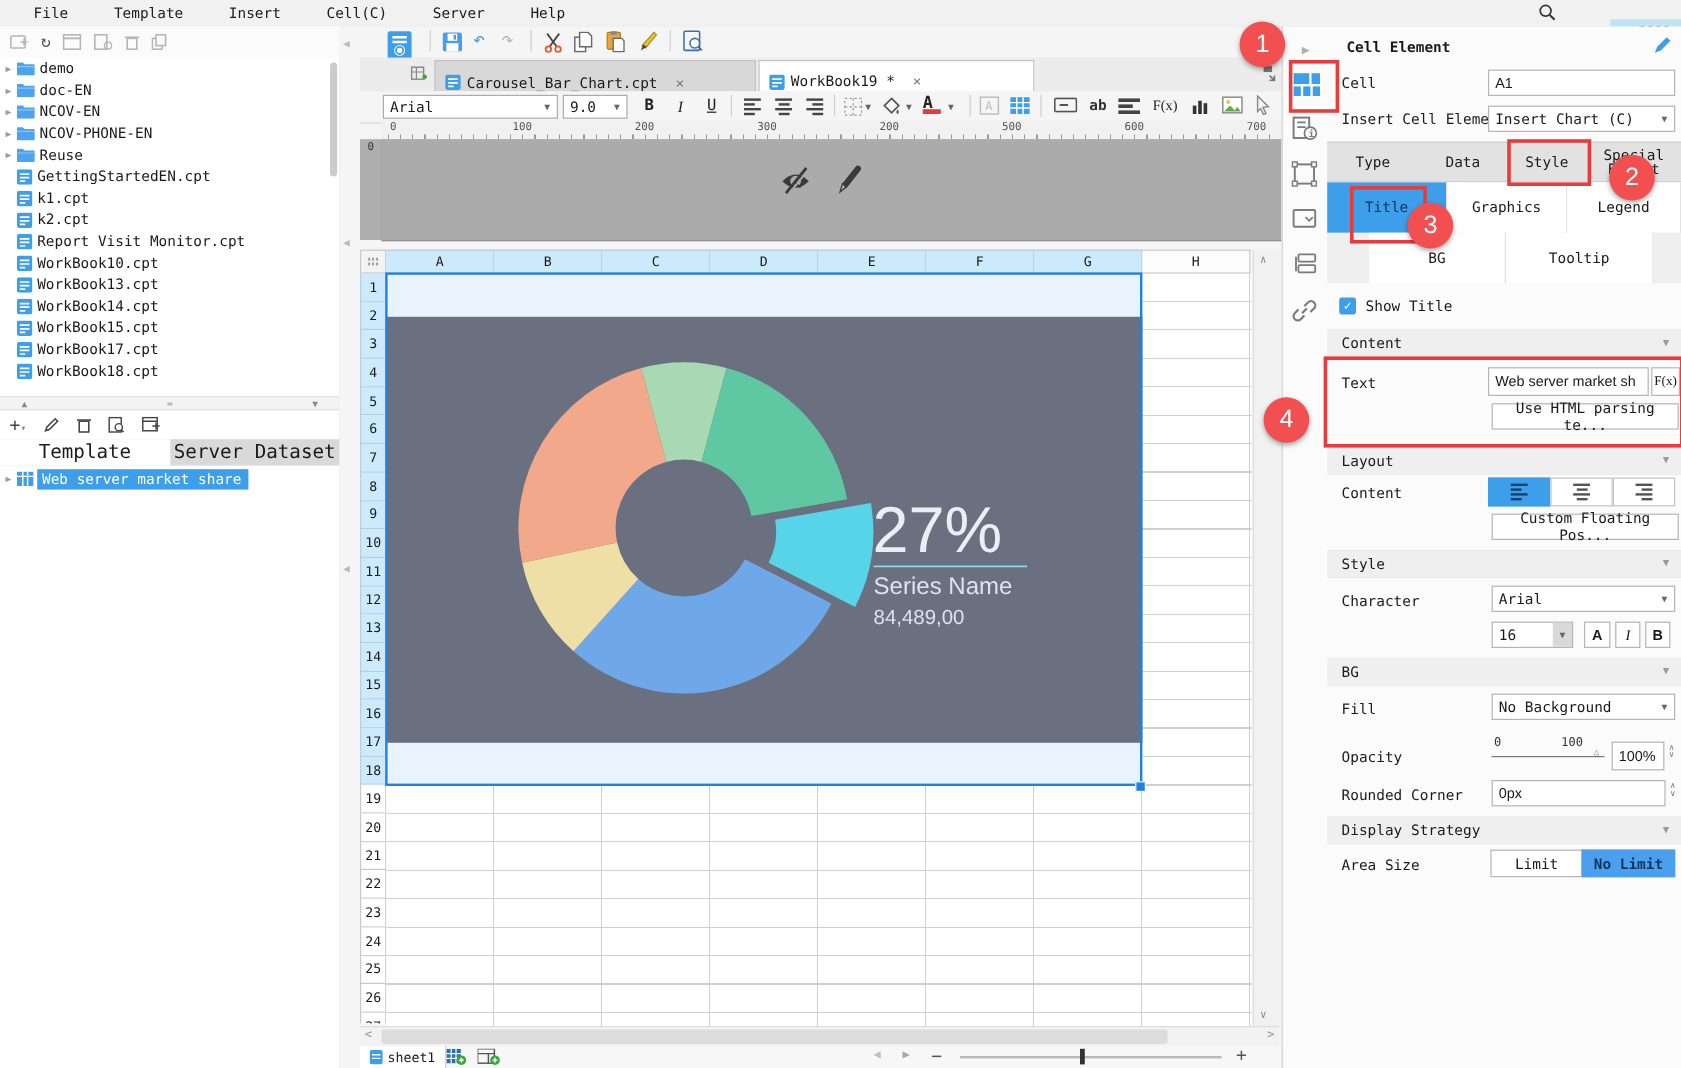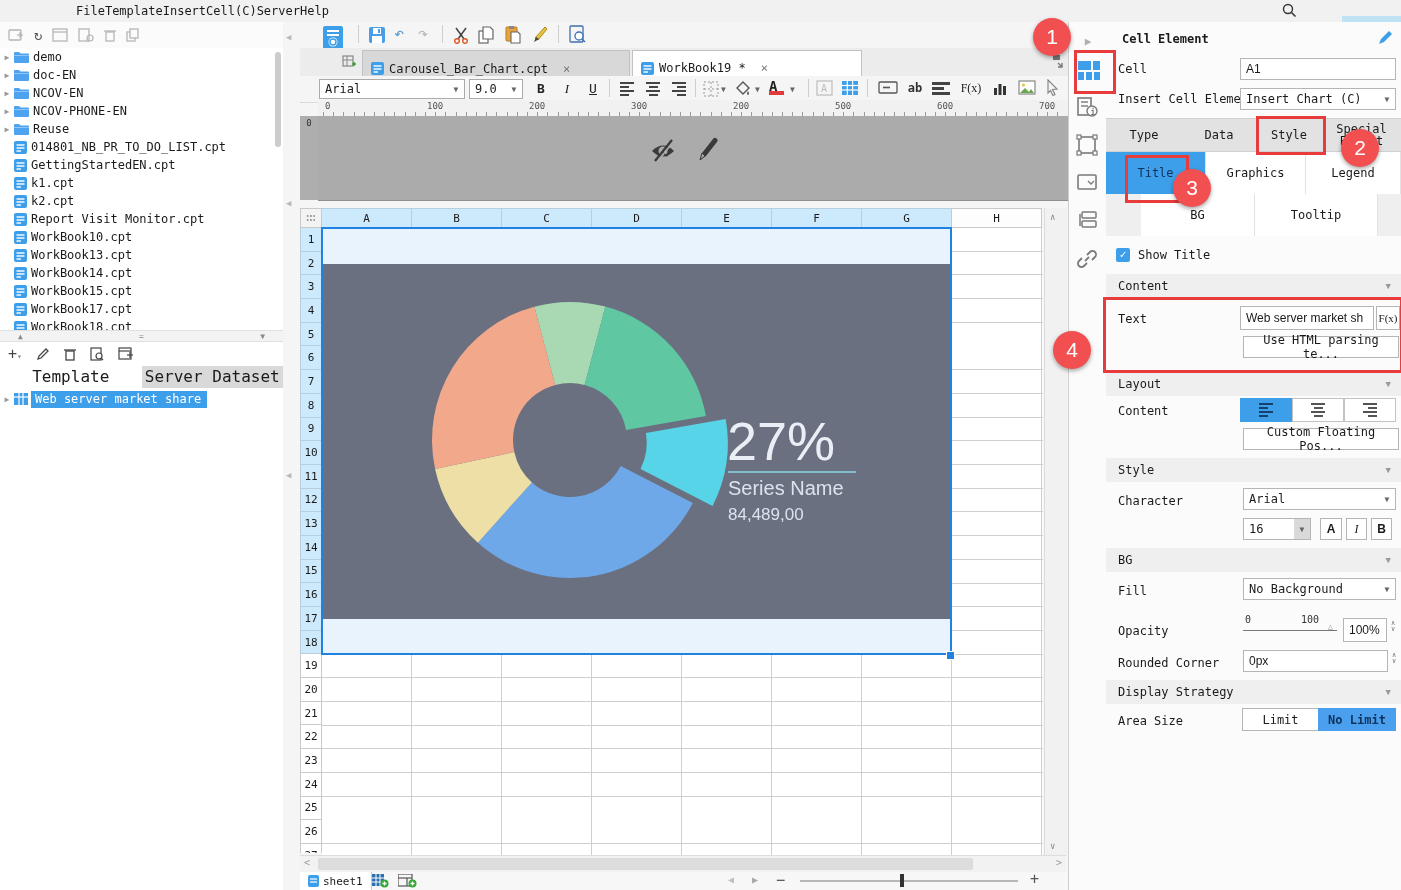--- a/index.html
+++ b/index.html
@@ -3,21 +3,21 @@
 <meta charset="utf-8">
 <style>
   html,body{margin:0;padding:0;background:#e8e8e8;}
   #stage{position:relative;width:1401px;height:890px;background:#fff;overflow:hidden;
     font-family:"DejaVu Sans Mono",monospace;font-size:12px;color:#1a1a1a;}
   .abs{position:absolute;}
   .mono{font-family:"DejaVu Sans Mono",monospace;}
   .sans{font-family:"Liberation Sans","DejaVu Sans",sans-serif;}
   
   #menubar{left:0;top:0;width:1401px;height:22px;background:#f1f1f1;border-bottom:1px solid #d9d9d9;}
-  #menu-items{display:flex;padding-left:28px;line-height:22px;margin-left:48px;}
+  #menu-items{display:flex;gap:38px;padding-left:28px;line-height:22px;}
   .menu-item{cursor:default;}
   #log-text{left:683px;top:0;line-height:22px;font-size:11px;color:#111;}
   #search-icon{left:1282px;top:3px;}
   #user-chip{left:1342px;top:16px;width:59px;height:22px;background:#bfe2f5;text-align:center;line-height:22px;font-size:11px;}
   
   #left-panel{left:0;top:22px;width:283px;height:868px;background:#fff;border-right:1px solid #d5d5d5;}
   .lp-toolbar{left:0;top:0;width:283px;height:26px;background:#fbfbfb;display:flex;align-items:center;gap:10px;padding-left:8px;box-sizing:border-box;}
   .tree{left:0;top:26px;width:283px;height:286px;overflow:hidden;}
   .tree-row{height:18px;display:flex;align-items:center;font-size:12px;white-space:nowrap;}
   .tree-arrow{width:14px;text-align:center;color:#9a9a9a;font-size:8px;}
@@ -215,32 +215,20 @@
         </div>
         <div class="tree-row">
           <span class="tree-arrow">▶</span>
           <span>
             <svg width="15" height="12" viewBox="0 0 15 12" style="margin-right:4px;">
               <path d="M0 2 a1 1 0 0 1 1-1 h4 l1.5 1.5 H14 a1 1 0 0 1 1 1 V11 a1 1 0 0 1 -1 1 H1 a1 1 0 0 1 -1 -1 Z" fill="#4da3f0"></path>
               <path d="M0 4 h15 v1 H0 Z" fill="#8ec6f7"></path>
             </svg>
           </span>
           <span>Reuse</span>
-        </div>
-        <div class="tree-row">
-          <span class="tree-indent"></span>
-          <span>
-            <svg width="13" height="13" viewBox="0 0 13 13" style="margin-right:4px;">
-              <rect x="0" y="0" width="13" height="13" rx="2" fill="#3d9ee9"></rect>
-              <line x1="2.5" y1="4" x2="10.5" y2="4" stroke="#fff" stroke-width="1.4"></line>
-              <line x1="2.5" y1="7" x2="10.5" y2="7" stroke="#fff" stroke-width="1.4"></line>
-              <line x1="2.5" y1="10" x2="7" y2="10" stroke="#fff" stroke-width="1.4"></line>
-            </svg>
-          </span>
-          <span>014801_NB_PR_TO_DO_LIST.cpt</span>
         </div>
         <div class="tree-row">
           <span class="tree-indent"></span>
           <span>
             <svg width="13" height="13" viewBox="0 0 13 13" style="margin-right:4px;">
               <rect x="0" y="0" width="13" height="13" rx="2" fill="#3d9ee9"></rect>
               <line x1="2.5" y1="4" x2="10.5" y2="4" stroke="#fff" stroke-width="1.4"></line>
               <line x1="2.5" y1="7" x2="10.5" y2="7" stroke="#fff" stroke-width="1.4"></line>
               <line x1="2.5" y1="10" x2="7" y2="10" stroke="#fff" stroke-width="1.4"></line>
             </svg>

